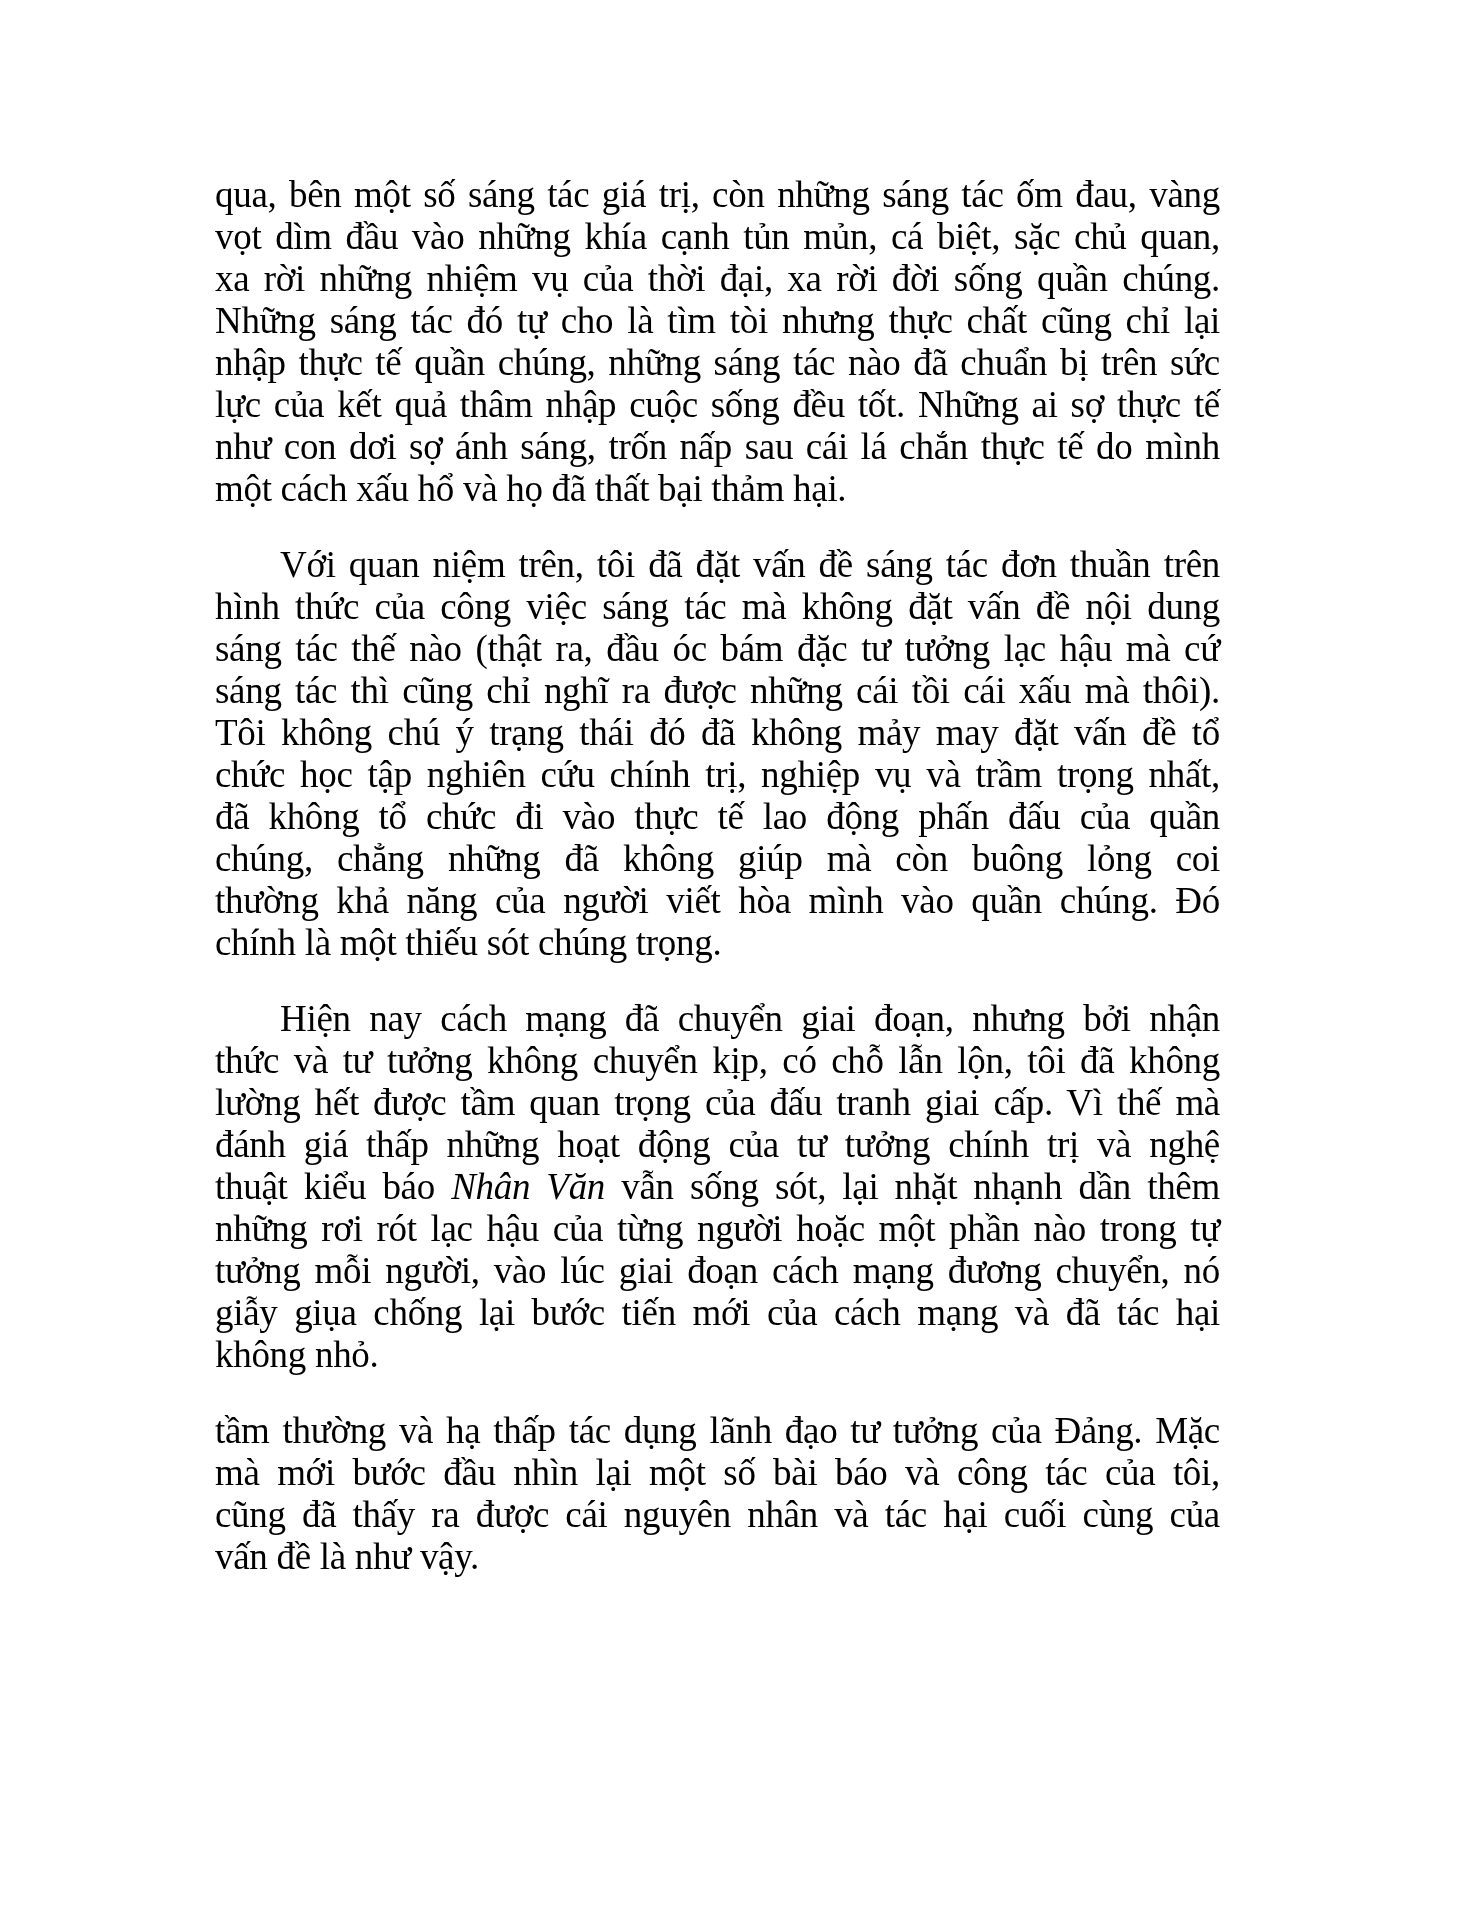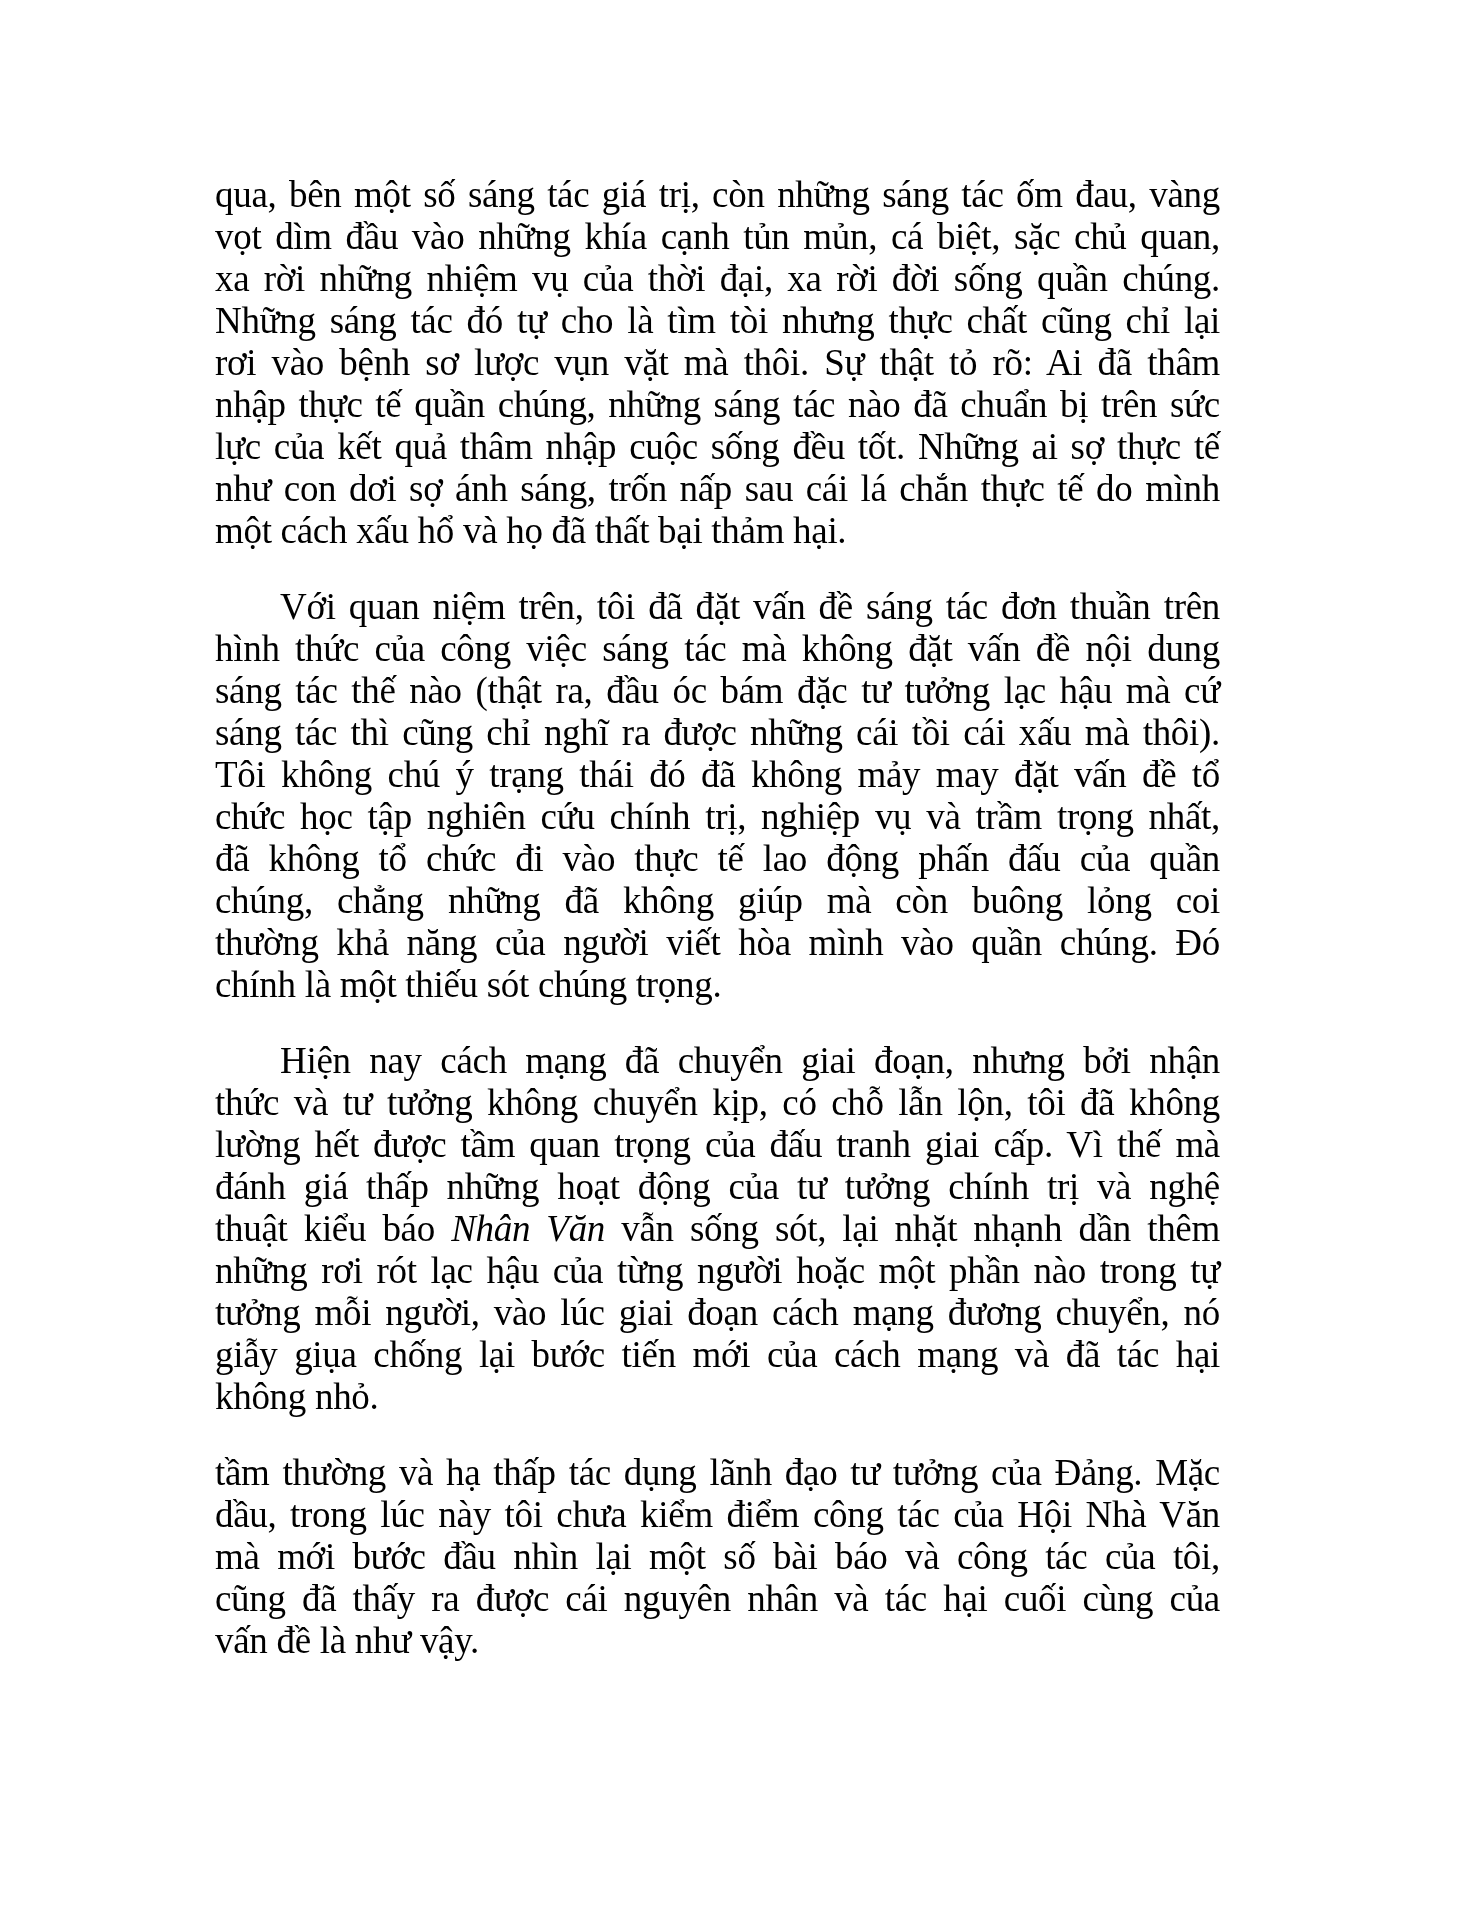--- a/index.html
+++ b/index.html
@@ -41,21 +41,20 @@
 </head>
 <body style="background: rgb(255, 255, 255);">
 
 <div class="page">
   <div class="text-block" style="color: rgb(0, 0, 0);">
       <div class="paragraph">
         <div class="line"><span>qua, bên một số sáng tác giá trị, còn những sáng tác ốm đau, vàng</span></div>
         <div class="line"><span>vọt dìm đầu vào những khía cạnh tủn mủn, cá biệt, sặc chủ quan,</span></div>
         <div class="line"><span>xa rời những nhiệm vụ của thời đại, xa rời đời sống quần chúng.</span></div>
         <div class="line"><span>Những sáng tác đó tự cho là tìm tòi nhưng thực chất cũng chỉ lại</span></div>
-        <div class="line"><span>rơi vào bệnh sơ lược vụn vặt mà thôi. Sự thật tỏ rõ: Ai đã thâm</span></div>
         <div class="line"><span>nhập thực tế quần chúng, những sáng tác nào đã chuẩn bị trên sức</span></div>
         <div class="line"><span>lực của kết quả thâm nhập cuộc sống đều tốt. Những ai sợ thực tế</span></div>
         <div class="line"><span>như con dơi sợ ánh sáng, trốn nấp sau cái lá chắn thực tế do mình</span></div>
         <div class="line last"><span>một cách xấu hổ và họ đã thất bại thảm hại.</span></div>
       </div>
       <div class="paragraph">
         <div class="line indent"><span>Với quan niệm trên, tôi đã đặt vấn đề sáng tác đơn thuần trên</span></div>
         <div class="line"><span>hình thức của công việc sáng tác mà không đặt vấn đề nội dung</span></div>
         <div class="line"><span>sáng tác thế nào (thật ra, đầu óc bám đặc tư tưởng lạc hậu mà cứ</span></div>
         <div class="line"><span>sáng tác thì cũng chỉ nghĩ ra được những cái tồi cái xấu mà thôi).</span></div>
@@ -72,19 +71,18 @@
         <div class="line"><span>lường hết được tầm quan trọng của đấu tranh giai cấp. Vì thế mà</span></div>
         <div class="line"><span>đánh giá thấp những hoạt động của tư tưởng chính trị và nghệ</span></div>
         <div class="line"><span>thuật kiểu báo </span><span class="italic">Nhân Văn</span><span> vẫn sống sót, lại nhặt nhạnh dần thêm</span></div>
         <div class="line"><span>những rơi rót lạc hậu của từng người hoặc một phần nào trong tự</span></div>
         <div class="line"><span>tưởng mỗi người, vào lúc giai đoạn cách mạng đương chuyển, nó</span></div>
         <div class="line"><span>giẫy giụa chống lại bước tiến mới của cách mạng và đã tác hại</span></div>
         <div class="line last"><span>không nhỏ.</span></div>
       </div>
       <div class="paragraph">
         <div class="line"><span>tầm thường và hạ thấp tác dụng lãnh đạo tư tưởng của Đảng. Mặc</span></div>
-        <div class="line"><span>dầu, trong lúc này tôi chưa kiểm điểm công tác của Hội Nhà Văn</span></div>
         <div class="line"><span>mà mới bước đầu nhìn lại một số bài báo và công tác của tôi,</span></div>
         <div class="line"><span>cũng đã thấy ra được cái nguyên nhân và tác hại cuối cùng của</span></div>
         <div class="line last"><span>vấn đề là như vậy.</span></div>
       </div>
     </div>
 </div>
 
 </body></html>

